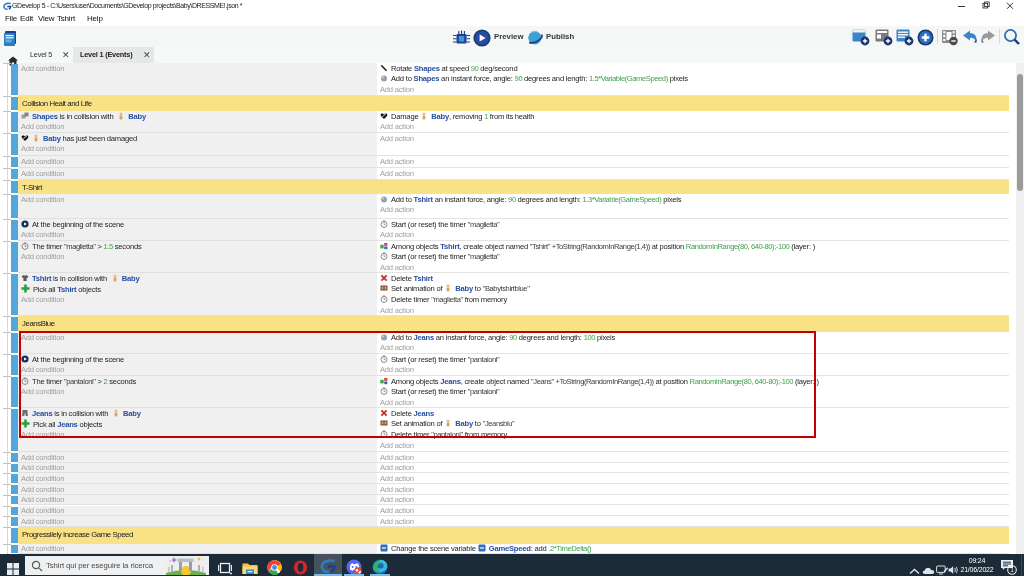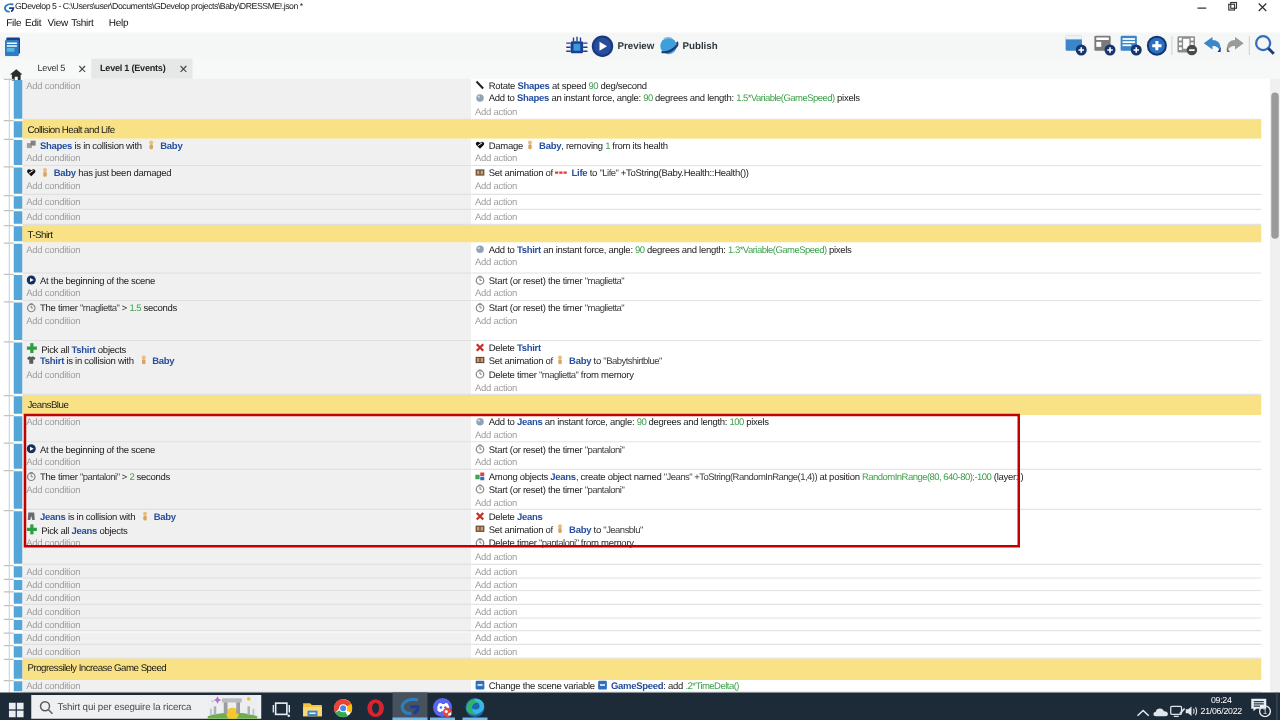--- a/index.html
+++ b/index.html
@@ -211,29 +211,20 @@
         <div class="ln"><svg class="i" width="8" height="8" viewBox="0 0 8 8">
             <path d="M4 7 L1 4 Q0 2.6 1.4 1.6 Q2.8 0.9 4 2.4 Q5.2 0.9 6.6 1.6 Q8 2.6 7 4 Z" fill="#111"></path>
             <path d="M2.2 4.6 L5.8 2.2" stroke="#fff" stroke-width="0.8"></path>
           </svg><svg class="i" width="8" height="8" viewBox="0 0 8 8">
             <circle cx="4" cy="2" r="1.6" fill="#e9bd80"></circle>
             <rect x="2.6" y="3.4" width="2.8" height="4" rx="1.2" fill="#d9a45e"></rect>
           </svg><b class="o">Baby</b> has just been damaged</div>
         <div class="ln"><span class="add">Add condition</span></div>
       </div>
       <div class="act" style="top:133px;height:23px">
-        <div class="ln"><svg class="i" width="8" height="8" viewBox="0 0 8 8">
-            <rect x="0.5" y="1.5" width="7" height="5" fill="#6d4c33"></rect>
-            <rect x="1.5" y="2.5" width="2" height="3" fill="#caa27a"></rect>
-            <rect x="4.5" y="2.5" width="2" height="3" fill="#caa27a"></rect>
-          </svg>Set animation of <svg class="i" width="10" height="8" viewBox="0 0 10 8">
-            <rect x="0" y="3.2" width="2.6" height="1.8" fill="#e53935"></rect>
-            <rect x="3.4" y="3.2" width="2.6" height="1.8" fill="#e53935"></rect>
-            <rect x="6.8" y="3.2" width="2.6" height="1.8" fill="#e53935"></rect>
-          </svg><b class="o">Life</b> to <span class="s">"Life"</span> +ToString(Baby.Health::Health())</div>
         <div class="ln"><span class="add">Add action</span></div>
       </div>
       <div class="tick" style="top:156px"></div>
       <div class="bar" style="top:157px;height:10px"></div>
       <div class="cond" style="top:156px;height:12px">
         <div class="ln"><span class="add">Add condition</span></div>
       </div>
       <div class="act" style="top:156px;height:12px">
         <div class="ln"><span class="add">Add action</span></div>
       </div>
@@ -282,39 +273,44 @@
       <div class="cond" style="top:241px;height:32px">
         <div class="ln"><svg class="i" width="8" height="8" viewBox="0 0 8 8">
             <circle cx="4" cy="4.4" r="3" fill="none" stroke="#8a8a8a" stroke-width="1"></circle>
             <path d="M4 4.4 L4 2.6 M4 4.4 L5.4 4.4" stroke="#8a8a8a" stroke-width="0.9"></path>
             <path d="M2.8 1 L5.2 1" stroke="#8a8a8a" stroke-width="1"></path>
           </svg>The timer <span class="s">"maglietta"</span> &gt; <span class="g">1.5</span> seconds</div>
         <div class="ln"><span class="add">Add condition</span></div>
       </div>
       <div class="act" style="top:241px;height:32px">
         <div class="ln"><svg class="i" width="8" height="8" viewBox="0 0 8 8">
+            <rect x="0.3" y="2.8" width="3.4" height="3.6" fill="#3fa34a"></rect>
+            <rect x="4.2" y="1" width="3.2" height="2.8" fill="#d9413d"></rect>
+            <rect x="4.2" y="4.4" width="3.2" height="2.8" fill="#2f6fbd"></rect>
+          </svg>Among objects <b class="o">Tshirt</b>, create object named <span class="s">"Tshirt" +ToString(RandomInRange(1,4))</span> at position <span class="g">RandomInRange(80, 640-80);-100</span> (layer: )</div>
+        <div class="ln"><svg class="i" width="8" height="8" viewBox="0 0 8 8">
             <circle cx="4" cy="4.4" r="3" fill="none" stroke="#8a8a8a" stroke-width="1"></circle>
             <path d="M4 4.4 L4 2.6 M4 4.4 L5.4 4.4" stroke="#8a8a8a" stroke-width="0.9"></path>
             <path d="M2.8 1 L5.2 1" stroke="#8a8a8a" stroke-width="1"></path>
           </svg>Start (or reset) the timer <span class="s">"maglietta"</span></div>
         <div class="ln"><span class="add">Add action</span></div>
       </div>
       <div class="tick" style="top:273px"></div>
       <div class="bar" style="top:274px;height:41px"></div>
       <div class="cond" style="top:273px;height:43px">
-        <div class="ln"><svg class="i" width="9" height="9" viewBox="0 0 9 9">
-            <rect x="3.2" y="0.5" width="2.6" height="8" fill="#2f9e41"></rect>
-            <rect x="0.5" y="3.2" width="8" height="2.6" fill="#2f9e41"></rect>
-          </svg>Pick all <b class="o">Tshirt</b> objects</div>
         <div class="ln"><svg class="i" width="8" height="8" viewBox="0 0 8 8">
             <path d="M2.6 1 L0.6 2.4 L1.6 4 L2.4 3.4 L2.4 7 L5.6 7 L5.6 3.4 L6.4 4 L7.4 2.4 L5.4 1 Q4 2 2.6 1 Z" fill="#5a5a5a"></path>
           </svg><b class="o">Tshirt</b> is in collision with &nbsp;<svg class="i" width="8" height="8" viewBox="0 0 8 8">
             <circle cx="4" cy="2" r="1.6" fill="#e9bd80"></circle>
             <rect x="2.6" y="3.4" width="2.8" height="4" rx="1.2" fill="#d9a45e"></rect>
           </svg><b class="o">Baby</b></div>
+        <div class="ln"><svg class="i" width="9" height="9" viewBox="0 0 9 9">
+            <rect x="3.2" y="0.5" width="2.6" height="8" fill="#2f9e41"></rect>
+            <rect x="0.5" y="3.2" width="8" height="2.6" fill="#2f9e41"></rect>
+          </svg>Pick all <b class="o">Tshirt</b> objects</div>
         <div class="ln"><span class="add">Add condition</span></div>
       </div>
       <div class="act" style="top:273px;height:43px">
         <div class="ln"><svg class="i" width="8" height="8" viewBox="0 0 8 8">
             <path d="M1.4 1.4 L6.6 6.6 M6.6 1.4 L1.4 6.6" stroke="#c62f28" stroke-width="1.8"></path>
           </svg>Delete <b class="o">Tshirt</b></div>
         <div class="ln"><svg class="i" width="8" height="8" viewBox="0 0 8 8">
             <rect x="0.5" y="1.5" width="7" height="5" fill="#6d4c33"></rect>
             <rect x="1.5" y="2.5" width="2" height="3" fill="#caa27a"></rect>
             <rect x="4.5" y="2.5" width="2" height="3" fill="#caa27a"></rect>

